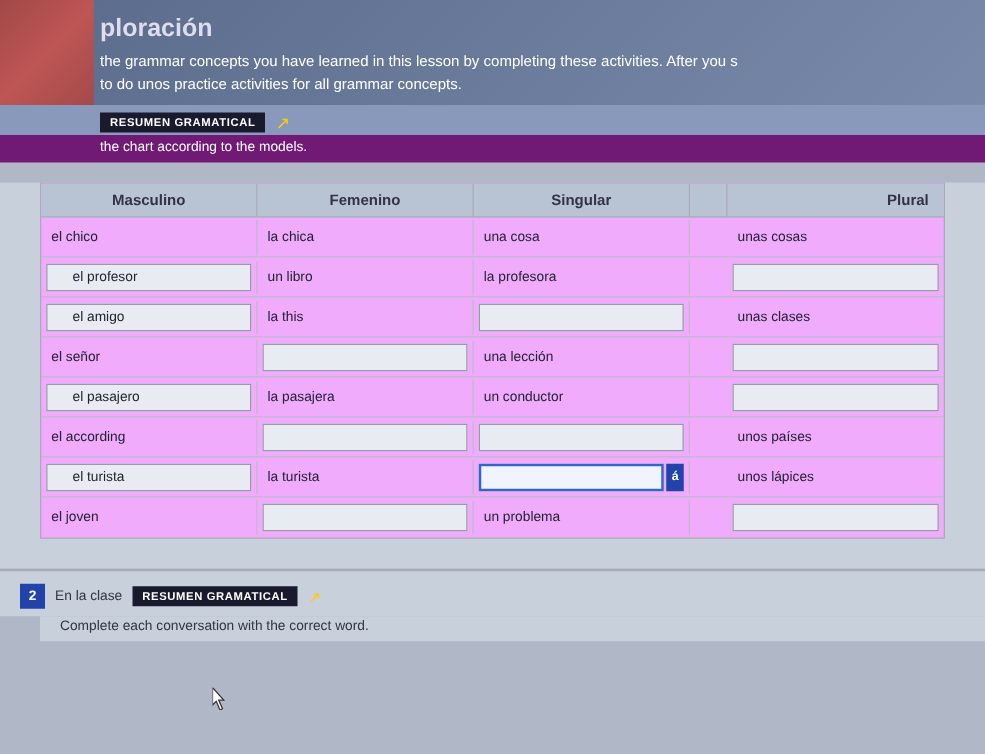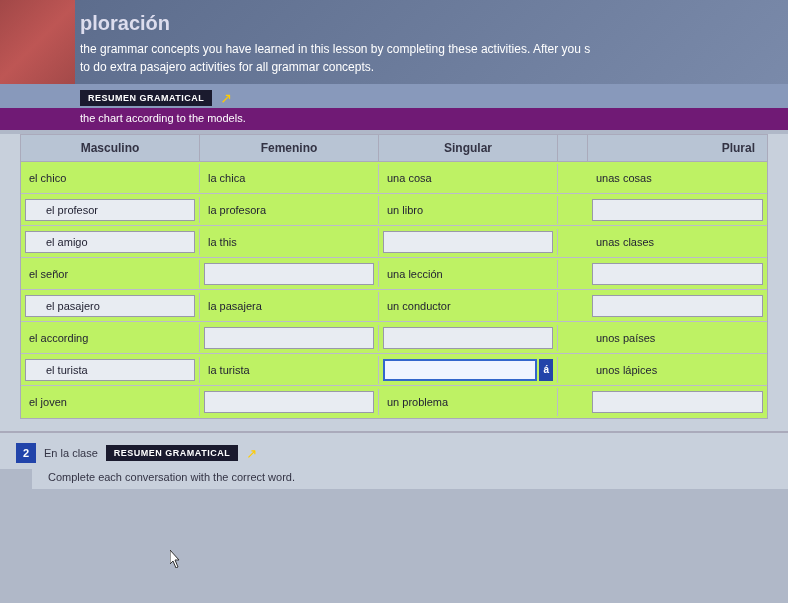--- a/index.html
+++ b/index.html
@@ -68,23 +68,23 @@
       color: #fff;
       font-size: 11px;
     }
 
     .main-content {
       background: #c8d0dc;
       padding: 0 16px 8px 16px;
     }
 
     .table-container {
-      background: #bef264;
+      background: #f0abfc;
       border: 1px solid #aab;
-      margin: 4px;
+      margin: 16px;
     }
 
     .table-header {
       display: grid;
       grid-template-columns: 1fr 1fr 1fr 30px 1fr;
       background: #b8c4d4;
       border-bottom: 1px solid #aab;
     }
 
     .table-header-cell {
@@ -233,21 +233,21 @@
       z-index: 100;
     }
   </style>
 </head>
 <body>
 
 <div class="top-banner">
   <div class="decorative-left"></div>
   <div class="title">ploración</div>
   <div>the grammar concepts you have learned in this lesson by completing these activities. After you s</div>
-  <div>to do extra pasajero activities for all grammar concepts.</div>
+  <div>to do unos practice activities for all grammar concepts.</div>
 </div>
 
 <div class="badge-row">
   <div class="badge">RESUMEN GRAMATICAL</div>
   <span class="badge-icon">↗</span>
 </div>
 
 <div class="instruction-text">the chart according to the models.</div>
 
 <div class="main-content">
@@ -275,24 +275,24 @@
       <div class="table-cell">
           <span>unas cosas</span>
         </div>
     </div>
 
     <div class="table-row">
       <div class="input-cell">
         <input type="text" class="text-input" value="el profesor" style="">
       </div>
       <div class="table-cell">
+          <span>un libro</span>
+        </div>
+      <div class="table-cell">
           <span>la profesora</span>
-        </div>
-      <div class="table-cell">
-          <span>un libro</span>
         </div>
       <div class="icon-cell"></div>
       <div class="input-cell">
         <input type="text" class="text-input" value="" style="">
       </div>
     </div>
 
     <div class="table-row">
       <div class="input-cell">
         <input type="text" class="text-input" value="el amigo" style="">

